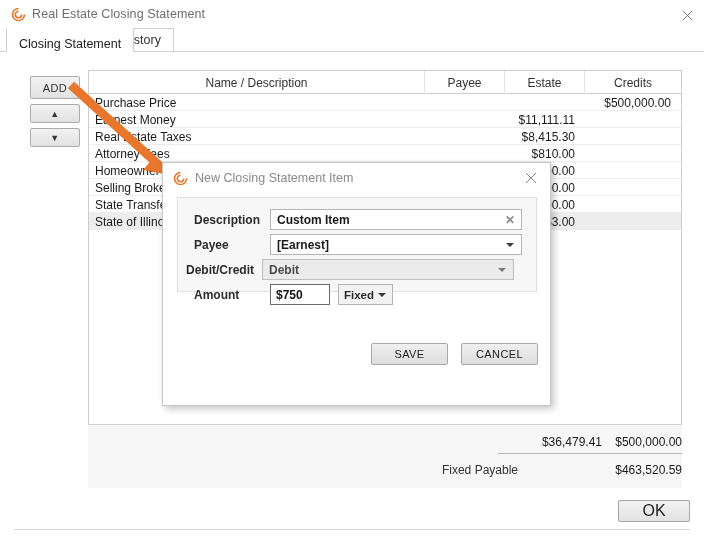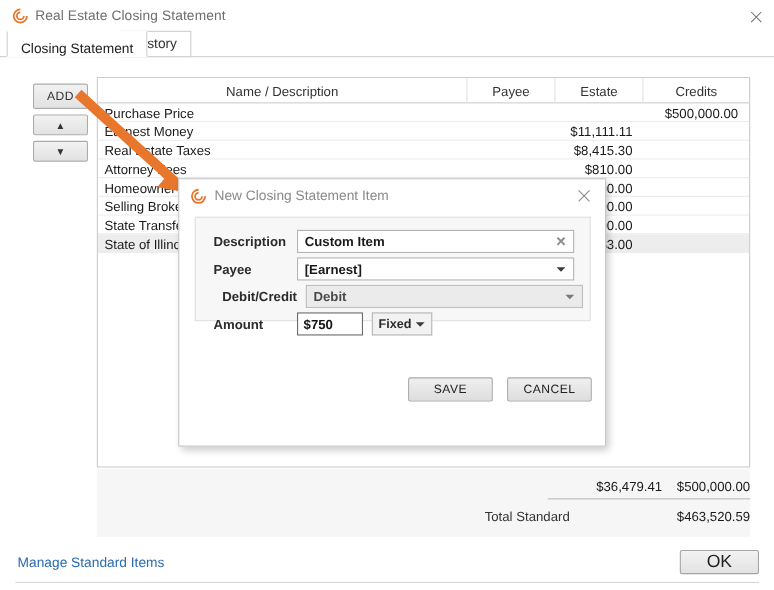--- a/index.html
+++ b/index.html
@@ -174,21 +174,21 @@
 
   .dlg-panel {
     position: absolute; left: 14px; top: 34px;
     width: 360px; height: 95px;
     background: #f7f7f7; border: 1px solid #e0e0e0; font-weight: bold;
   }
   .field { position: absolute; display: flex; align-items: center; }
   .flabel { width: 76px; font-size: 12px; color: #2b2b2b; }
   #f-desc   { left: 16px; top: 11px; }
   #f-payee  { left: 16px; top: 36px; }
-  #f-dc     { left: 24px; top: 61px; }
+  #f-dc     { left: 8px; top: 61px; }
   #f-amount { left: 16px; top: 86px; }
 
   .textbox {
     width: 252px; height: 21px;
     border: 1px solid #b4b4b4; background: #ffffff;
     display: flex; align-items: center; position: relative;
   }
   .textbox .val { font-size: 12px; color: #1a1a1a; padding-left: 6px; }
   .textbox .clear {
     position: absolute; right: 6px; top: 3px;
@@ -338,27 +338,26 @@
   </div>
 
   <div class="totals">
     <div class="tot-row" id="tot-line1">
       <span class="tot-label"></span>
       <span class="tot-debit">$36,479.41</span>
       <span class="tot-credit">$500,000.00</span>
     </div>
     <div id="tot-rule"></div>
     <div class="tot-row" id="tot-line2">
-      <span class="tot-label">Total Standard</span>
+      <span class="tot-label">Fixed Payable</span>
       <span class="tot-debit"></span>
       <span class="tot-credit">$463,520.59</span>
     </div>
   </div>
 
-  <div id="manage-link">Manage Standard Items</div>
   <div id="ok-button">
     <span>OK</span>
   </div>
   <div class="footer-sep"></div>
 
   <svg id="annot-arrow" viewBox="0 0 130 110">
     <path d="M16 10 L106 92" stroke="#e8762c" stroke-width="9" stroke-linecap="butt" fill="none"></path>
     <path d="M114 100 L88 95 L99 82 Z" fill="#e8762c"></path>
   </svg>
 

